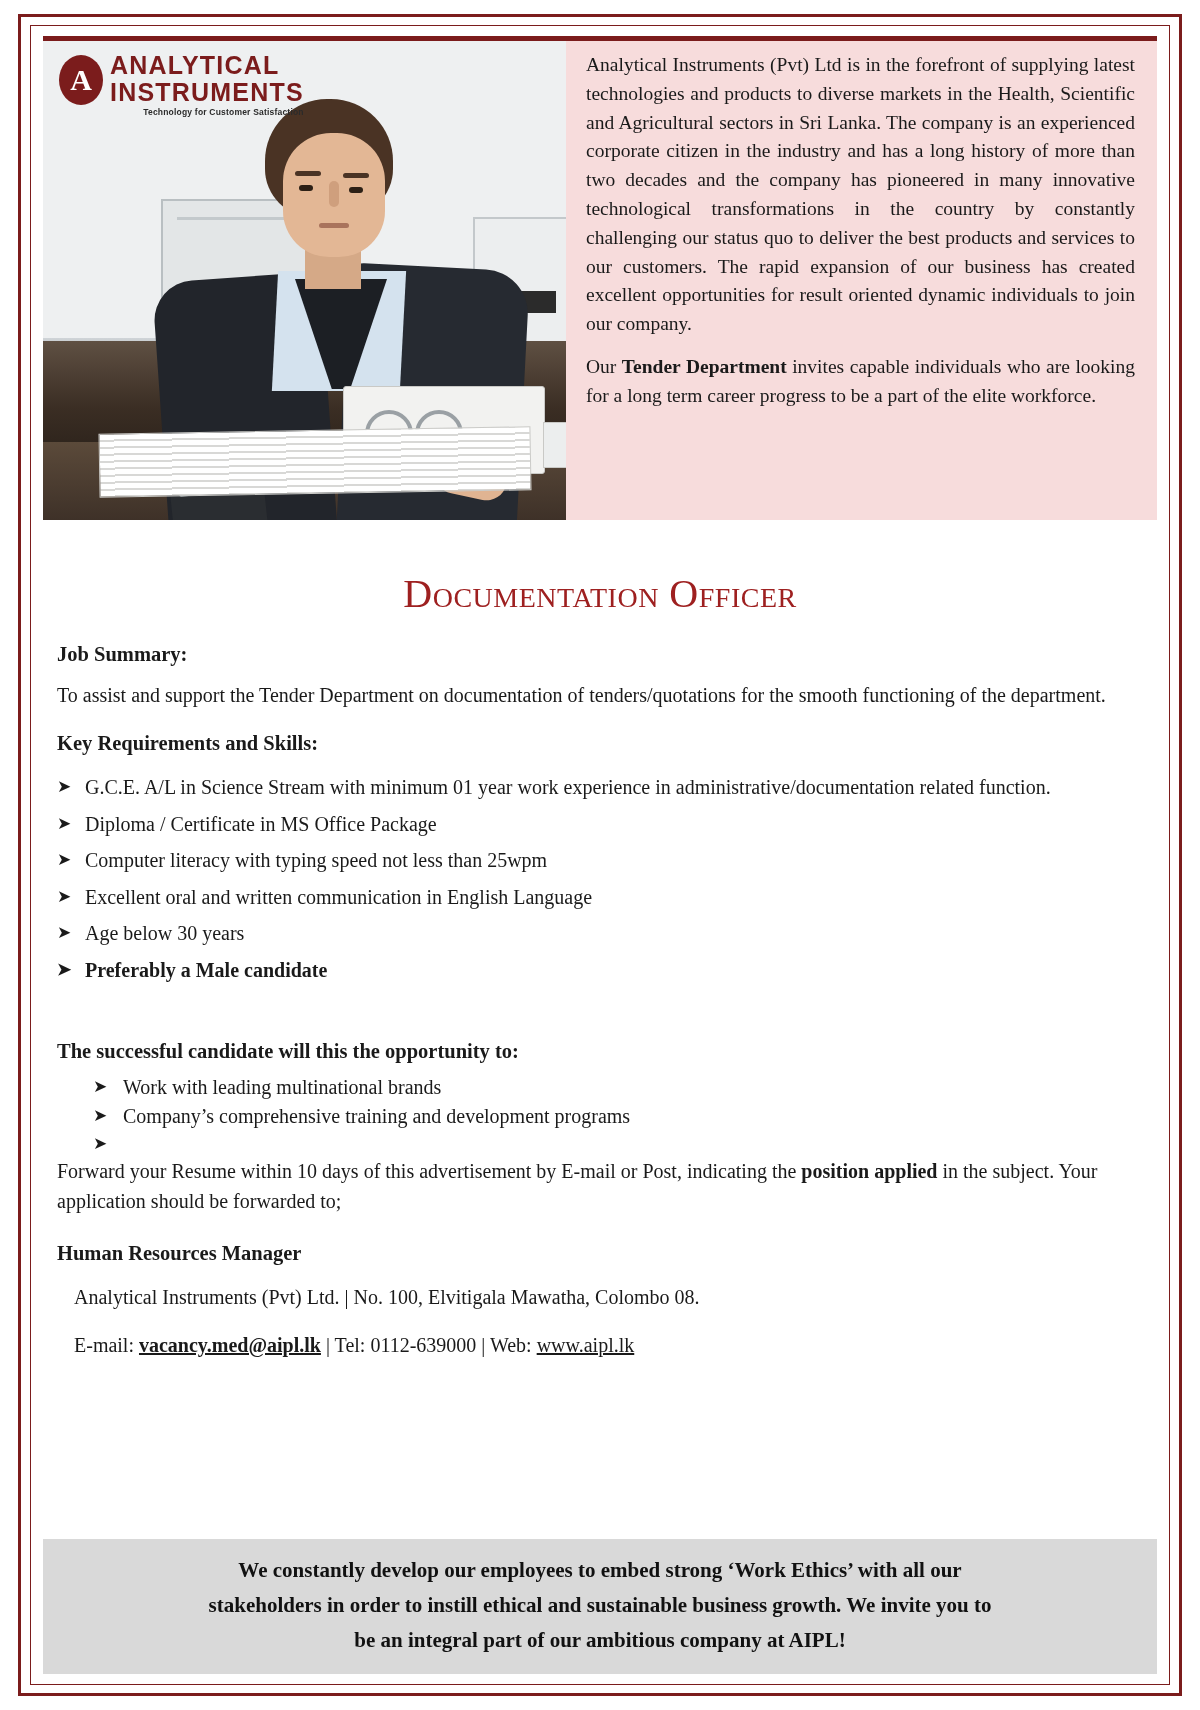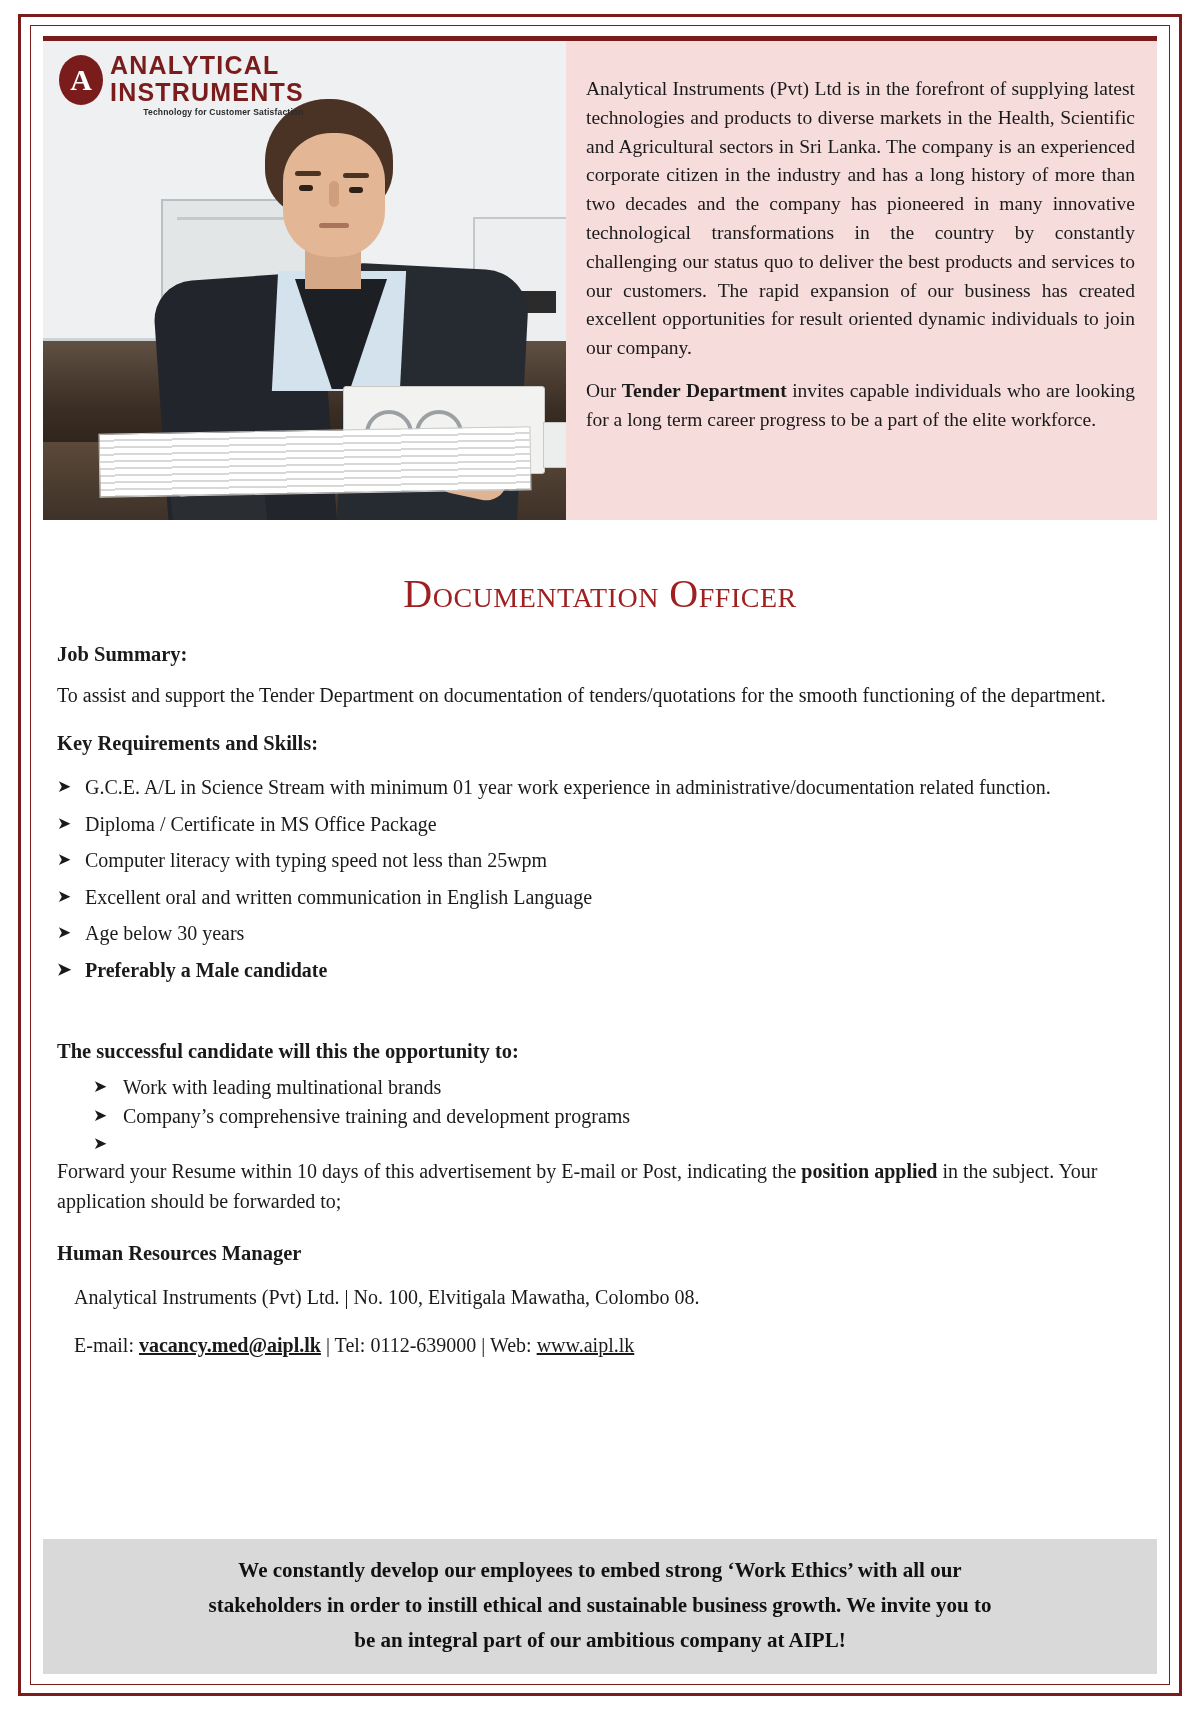--- a/index.html
+++ b/index.html
@@ -147,21 +147,21 @@
     position:absolute; width:40px; height:40px; border:4px solid #9aa0a4;
     border-radius:50%; background:transparent;
   }
   .ph-binder2{
     position:absolute; left:500px; bottom:52px; width:70px; height:44px;
     background:#eceeee; border:1px solid #c9c9c6;
   }
 
   .header-text {
     flex: 1;
-    padding: 34px 22px 10px 20px;
+    padding: 10px 22px 10px 20px;
     background: #f7dcdc;
     box-sizing: border-box;
   }
   .header-text p {
     margin: 0 0 14px 0;
     font-size: 19.5px;
     line-height: 28.8px;
     text-align: justify;
     text-justify: inter-word;
     color: #1a1a1a;

